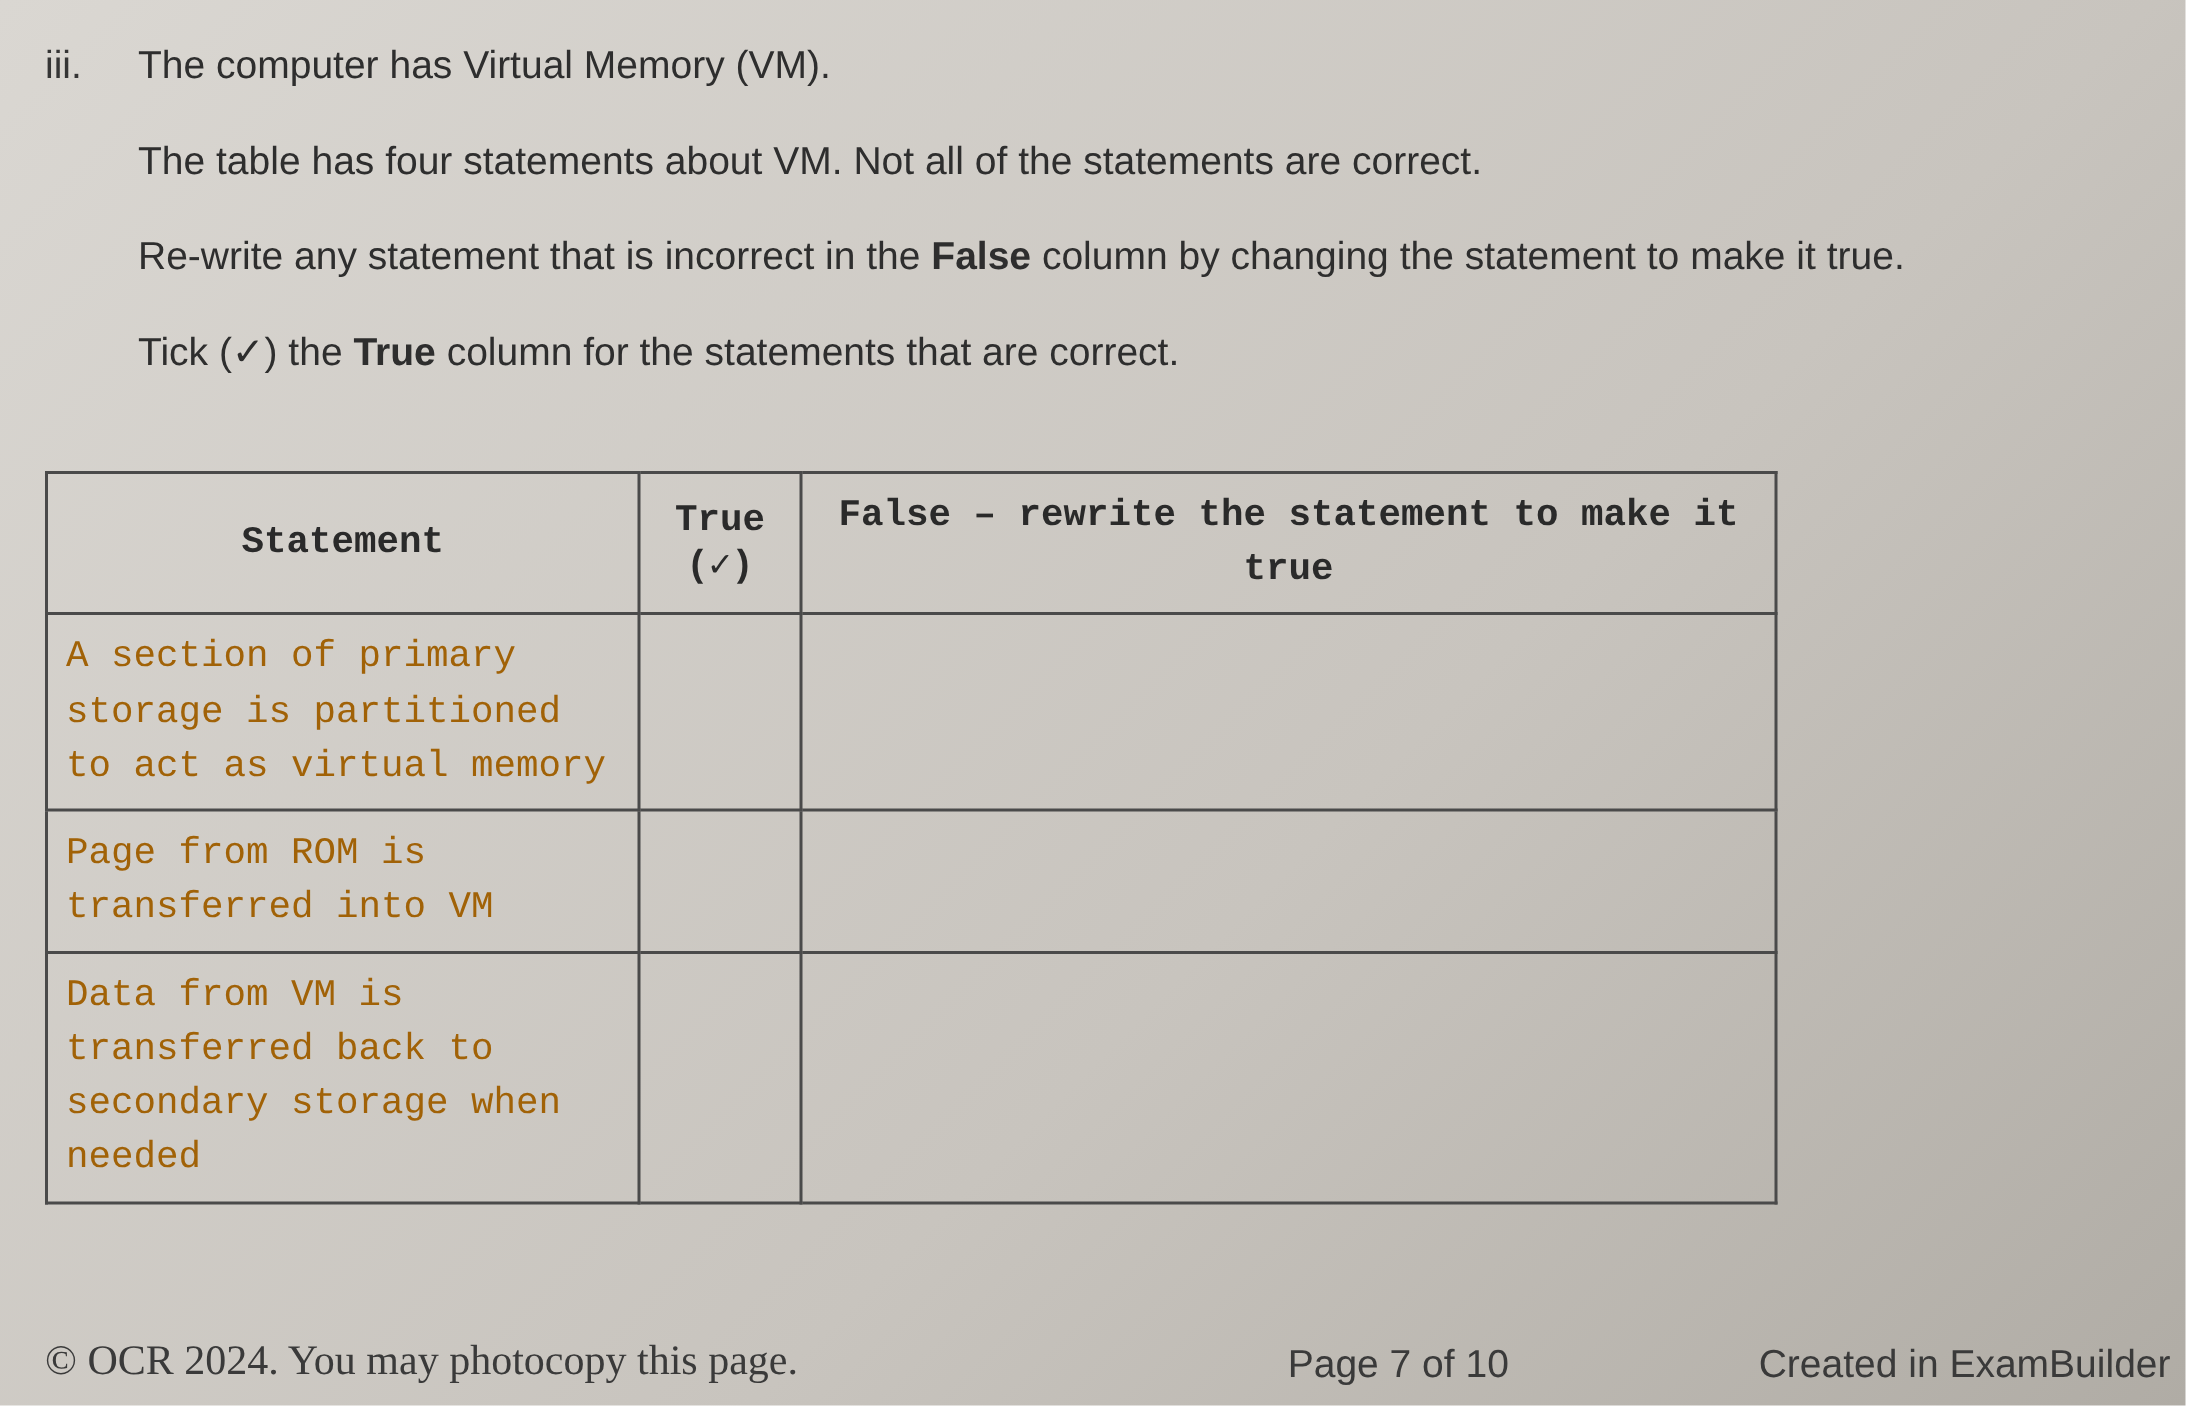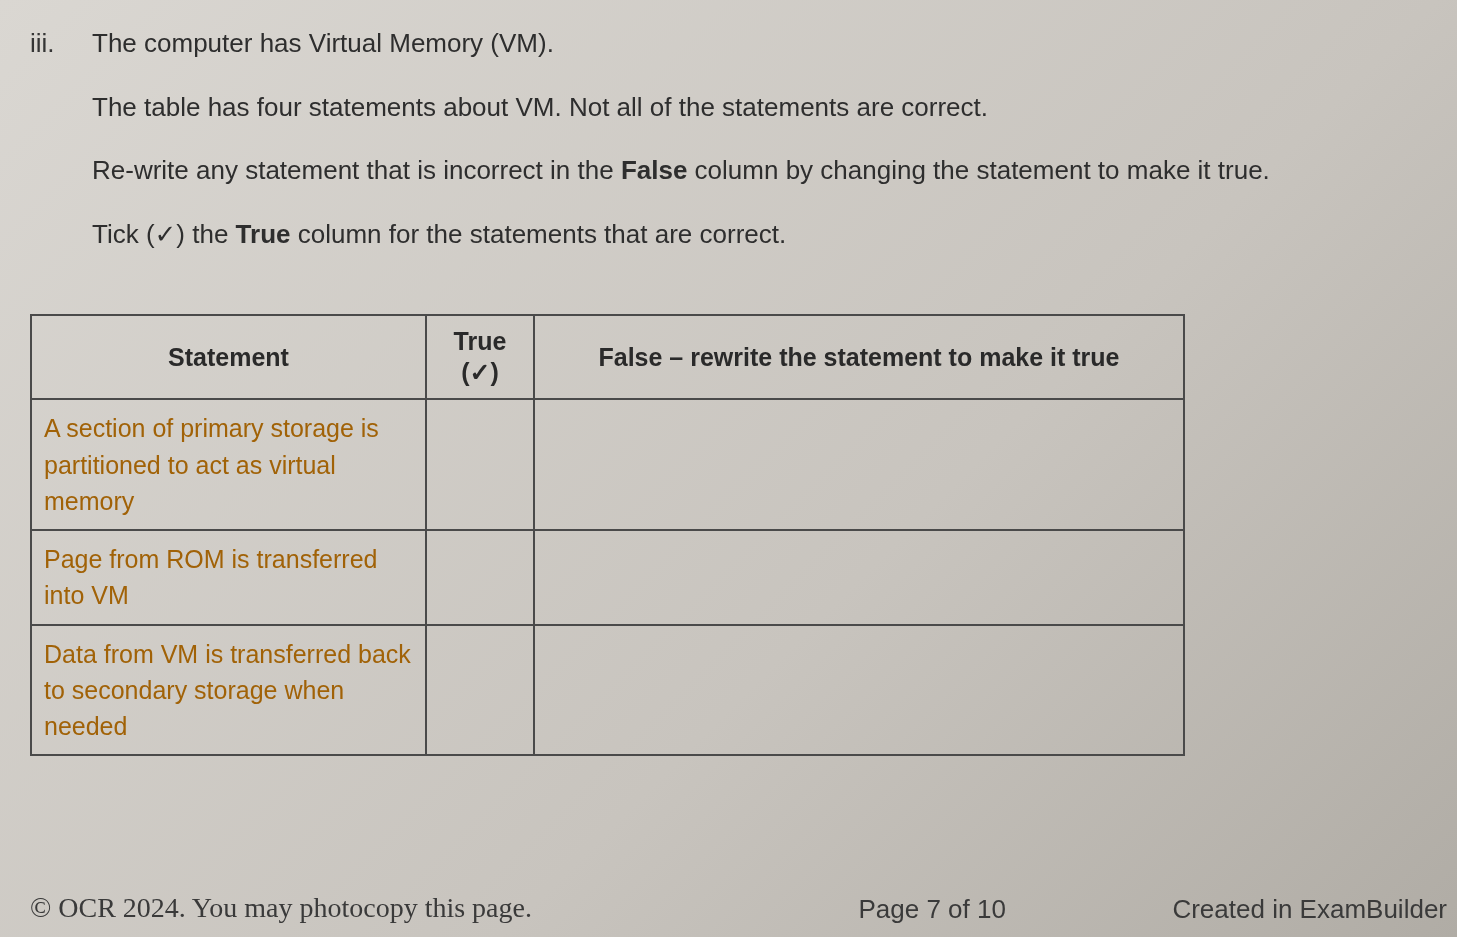--- a/index.html
+++ b/index.html
@@ -36,20 +36,21 @@
       color: #2e2e2e;
     }
     .bold {
       font-weight: bold;
     }
     .answer-table {
       border-collapse: collapse;
       width: 1155px;
       margin-top: 34px;
       font-size: 25px;
+      font-family: Liberation Mono, monospace;
     }
     .answer-table th,
     .answer-table td {
       border: 2px solid #4a4a4a;
       padding: 10px 12px;
       vertical-align: middle;
       text-align: left;
       background: transparent;
     }
     .answer-table th {

